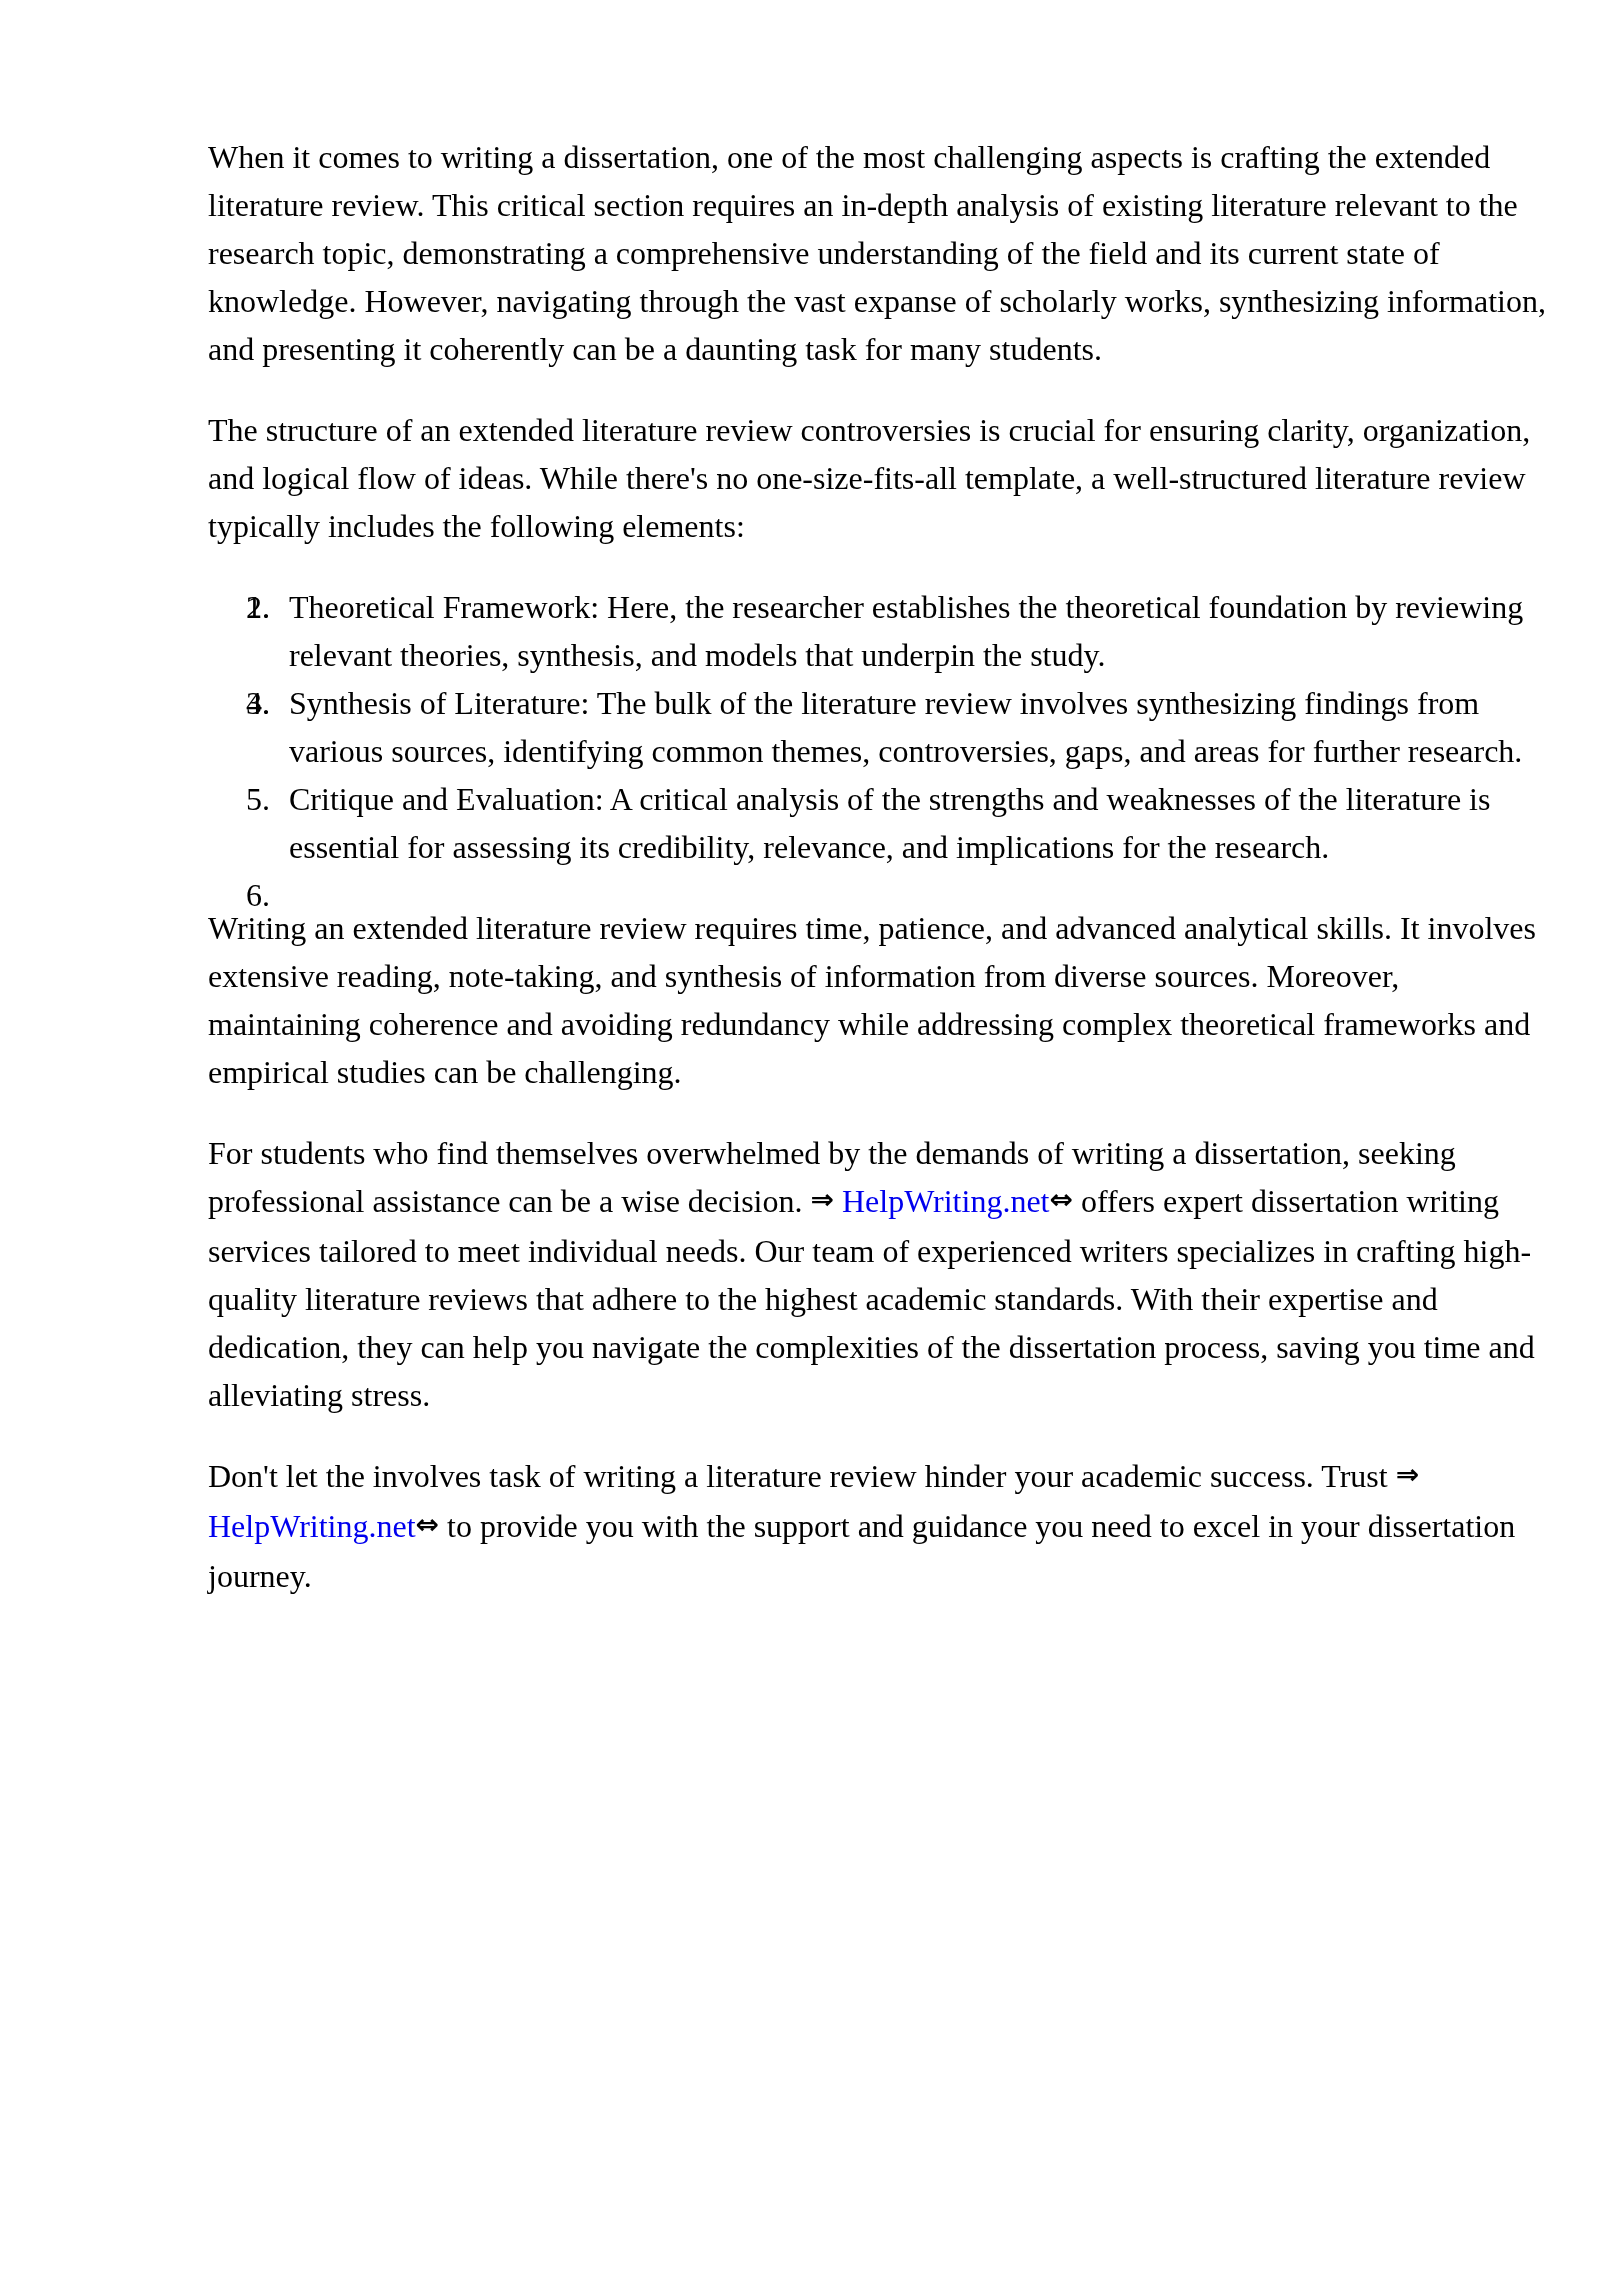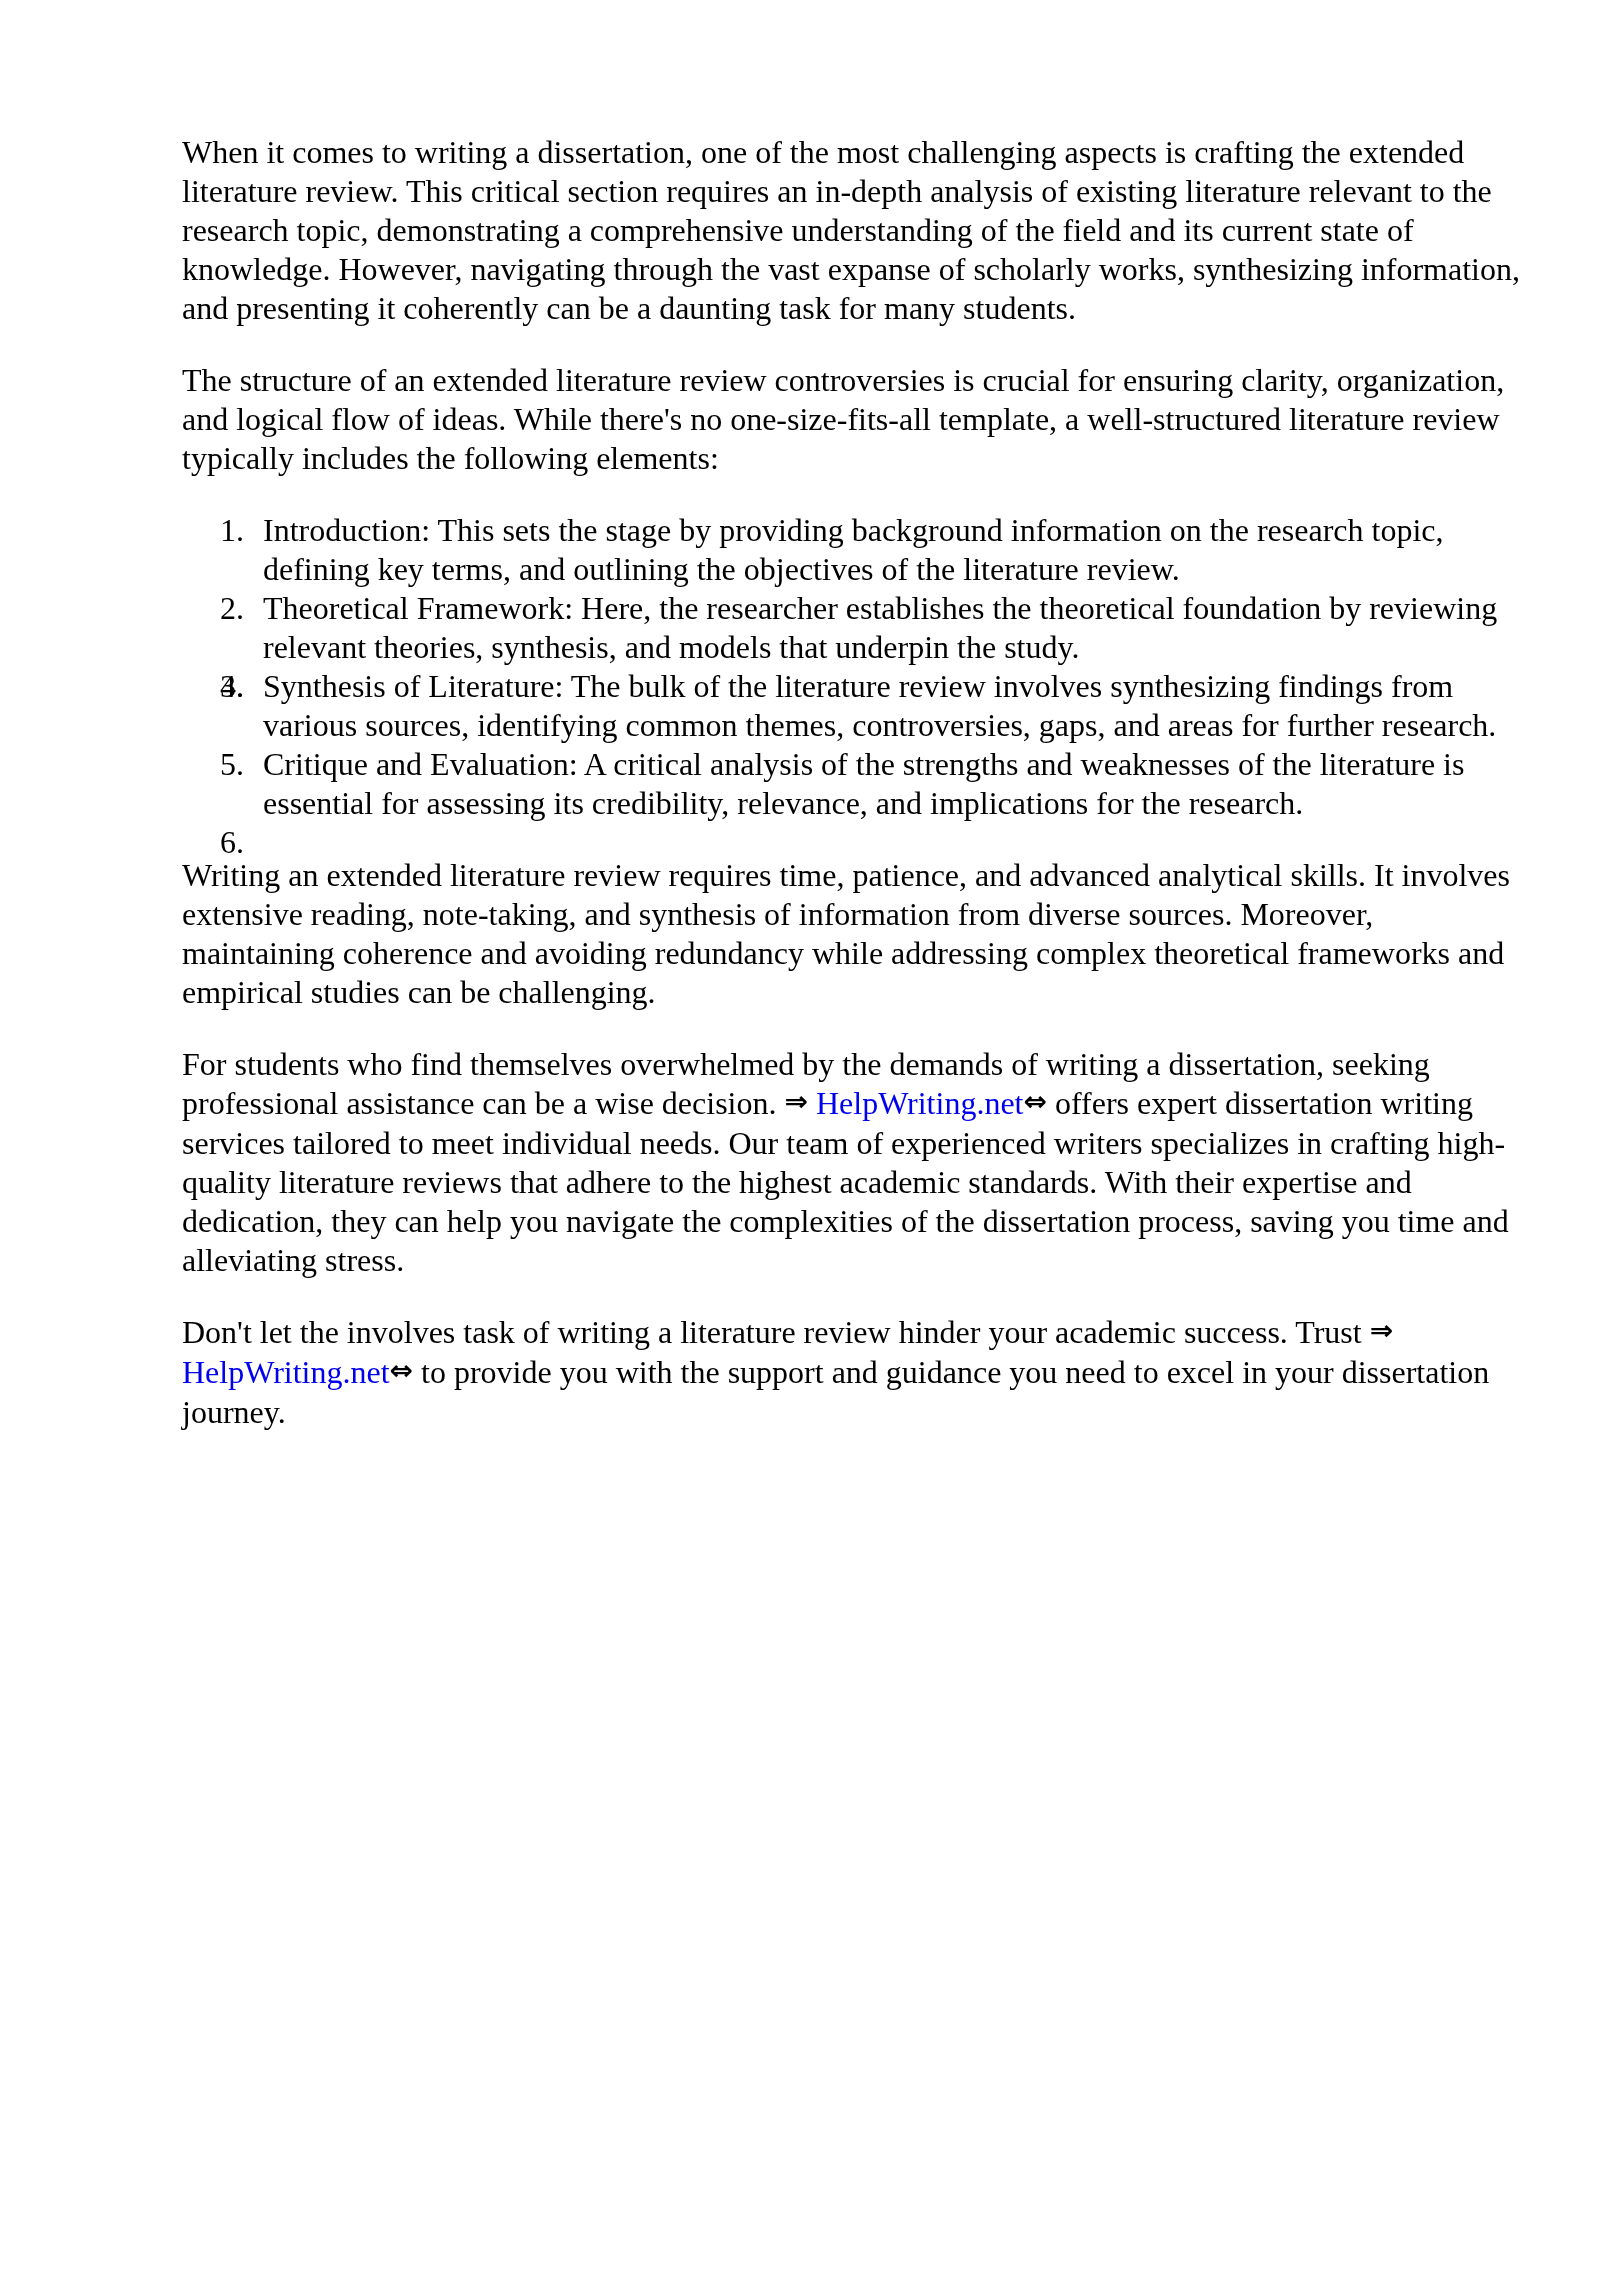--- a/index.html
+++ b/index.html
@@ -10,25 +10,25 @@
     body {
       width: 1622px;
       height: 2295px;
       position: relative;
       overflow: hidden;
       font-family: "Liberation Serif", "DejaVu Serif", serif;
       color: #000000;
     }
     .page {
       position: absolute;
-      left: 182px;
+      left: 208px;
       top: 133px;
       width: 1350px;
       font-size: 32px;
-      line-height: 39px;
+      line-height: 48px;
     }
     p {
       margin: 0 0 33px 0;
     }
     ol.elements {
       margin: 0 0 33px 0;
       padding: 0 0 0 81px;
       list-style: none;
       counter-reset: item;
     }
@@ -60,21 +60,20 @@
 
 <div class="page">
 
   <p>When it comes to writing a dissertation, one of the most challenging aspects is crafting the extended literature review. This critical section requires an in-depth analysis of existing literature relevant to the research topic, demonstrating a comprehensive understanding of the field and its current state of knowledge. However, navigating through the vast expanse of scholarly works, synthesizing information, and presenting it coherently can be a daunting task for many students.</p>
 
   <p>The structure of an extended literature review controversies is crucial for ensuring clarity, organization, and logical flow of ideas. While there's no one-size-fits-all template, a well-structured literature review typically includes the following elements:</p>
 
   <ol class="elements">
     <li>
       <span class="num">1.</span>
-      <span>Introduction: This sets the stage by providing background information on the research topic, defining key terms, and outlining the objectives of the literature review.</span>
     </li>
     <li>
       <span class="num">2.</span>
       <span>Theoretical Framework: Here, the researcher establishes the theoretical foundation by reviewing relevant theories, synthesis, and models that underpin the study.</span>
     </li>
     <li>
       <span class="num">3.</span>
     </li>
     <li>
       <span class="num">4.</span>

